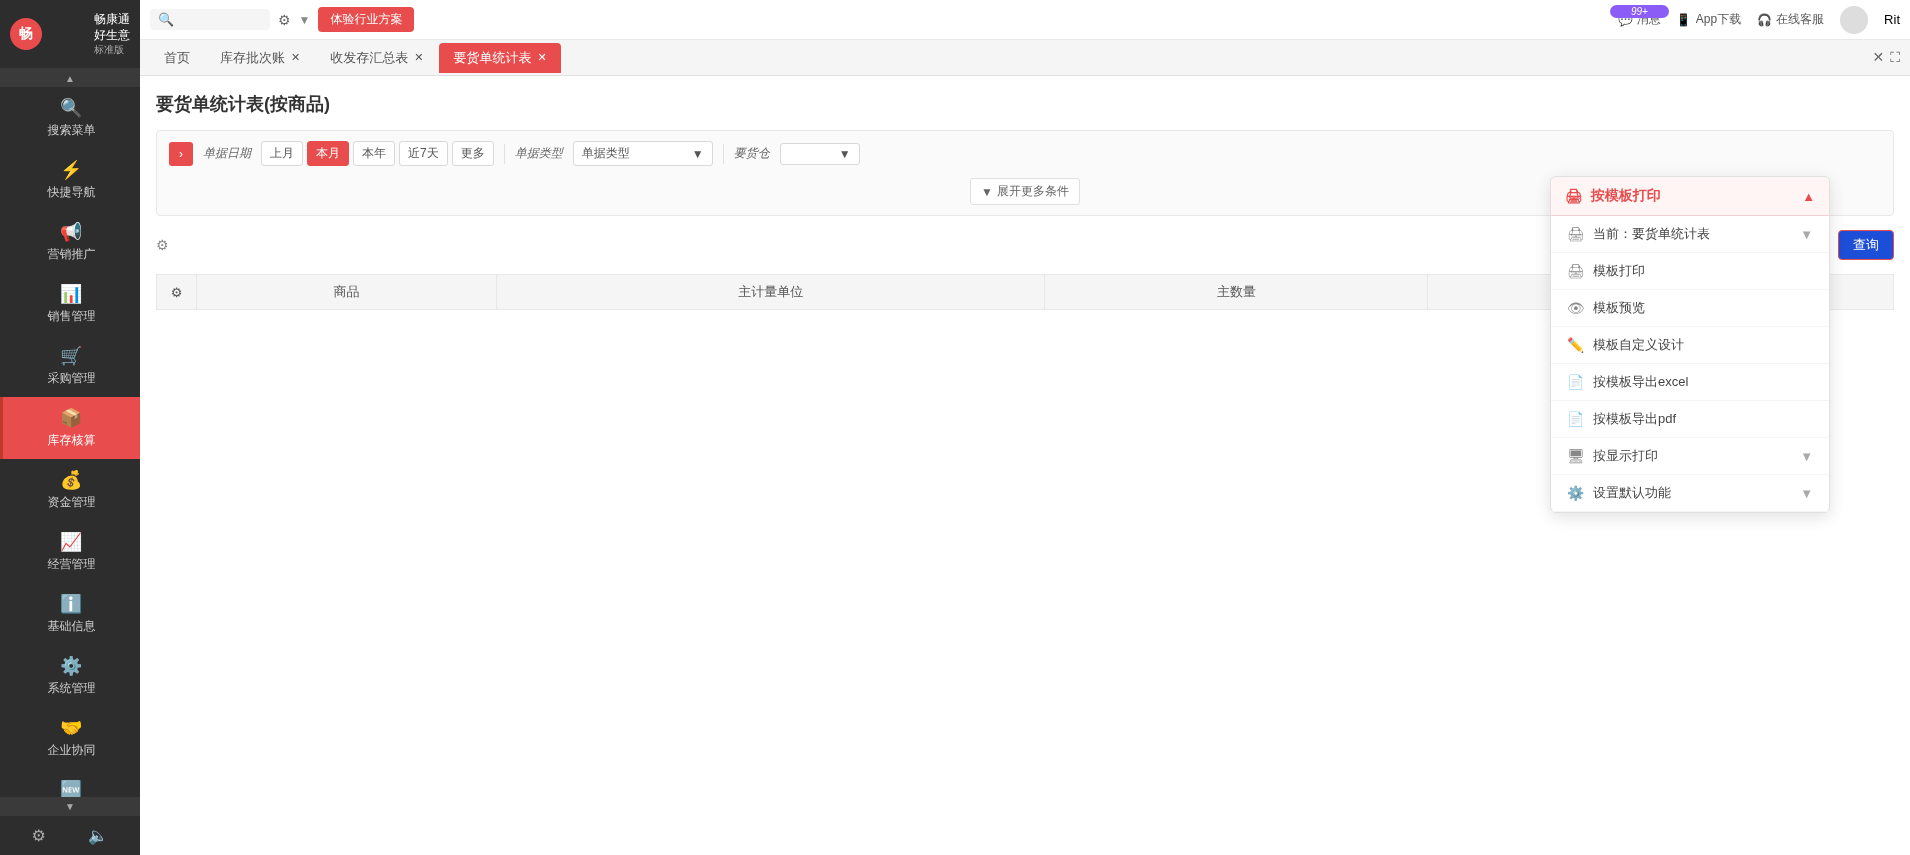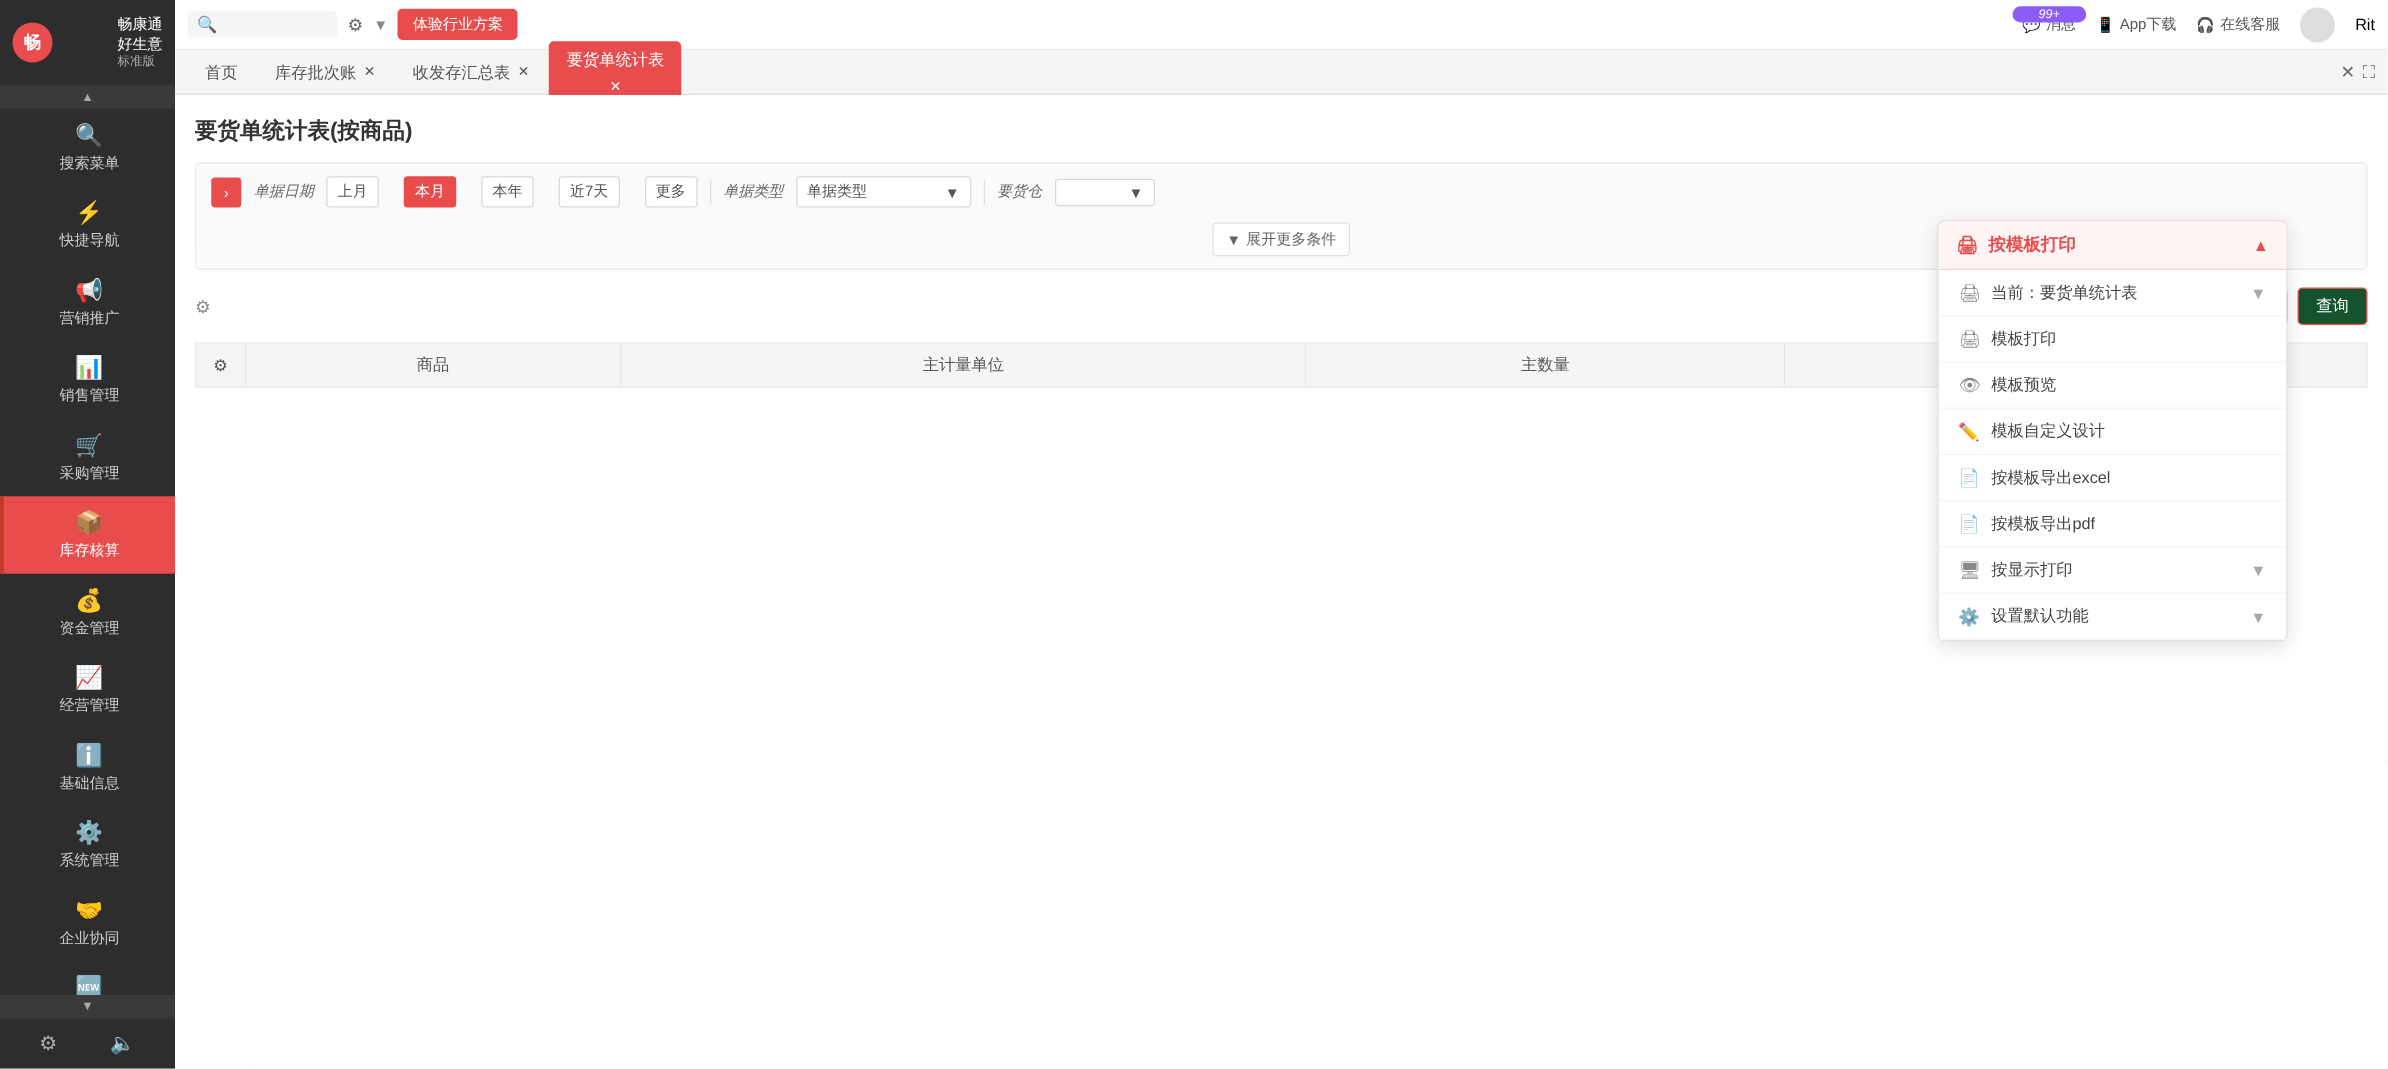--- a/index.html
+++ b/index.html
@@ -176,21 +176,20 @@
       border-radius: 4px 4px 0 0;
       display: flex;
       align-items: center;
       gap: 6px;
       background: transparent;
       border: none;
     }
     .tab.active {
       background: #e84c4c;
       color: #fff;
-      flex-direction: column;
     }
     .tab .close-icon { font-size: 11px; cursor: pointer; }
     .tabs-actions {
       margin-left: auto;
       display: flex;
       gap: 6px;
     }
     .tabs-actions span { font-size: 16px; color: #666; cursor: pointer; }
 
     
@@ -218,21 +217,21 @@
     }
     .filter-row {
       display: flex;
       align-items: center;
       gap: 10px;
       flex-wrap: wrap;
     }
     .filter-label { color: #666; font-size: 12px; white-space: nowrap; font-style: italic; }
     .date-btn-group {
       display: flex;
-      gap: 20px;
+      gap: 4px;
       align-items: center;
       justify-content: flex-end;
     }
     .date-btn {
       padding: 3px 8px;
       font-size: 12px;
       border: 1px solid #d9d9d9;
       background: #fff;
       border-radius: 3px;
       cursor: pointer;
@@ -288,21 +287,21 @@
       font-size: 13px;
       cursor: pointer;
       border: 1px solid #d9d9d9;
       background: #fff;
       color: #555;
       display: flex;
       align-items: center;
       gap: 4px;
     }
     .toolbar-btn.primary {
-      background: #14532d;
+      background: #1d4ed8;
       color: #fff;
       border-color: #e84c4c;
     }
     .toolbar-btn.outline {
       border: 1px solid #e84c4c;
       color: #e84c4c;
       background: #fff;
     }
     .toolbar-spacer { flex: 1; }
     .toolbar-dots { font-size: 18px; color: #888; cursor: pointer; }

